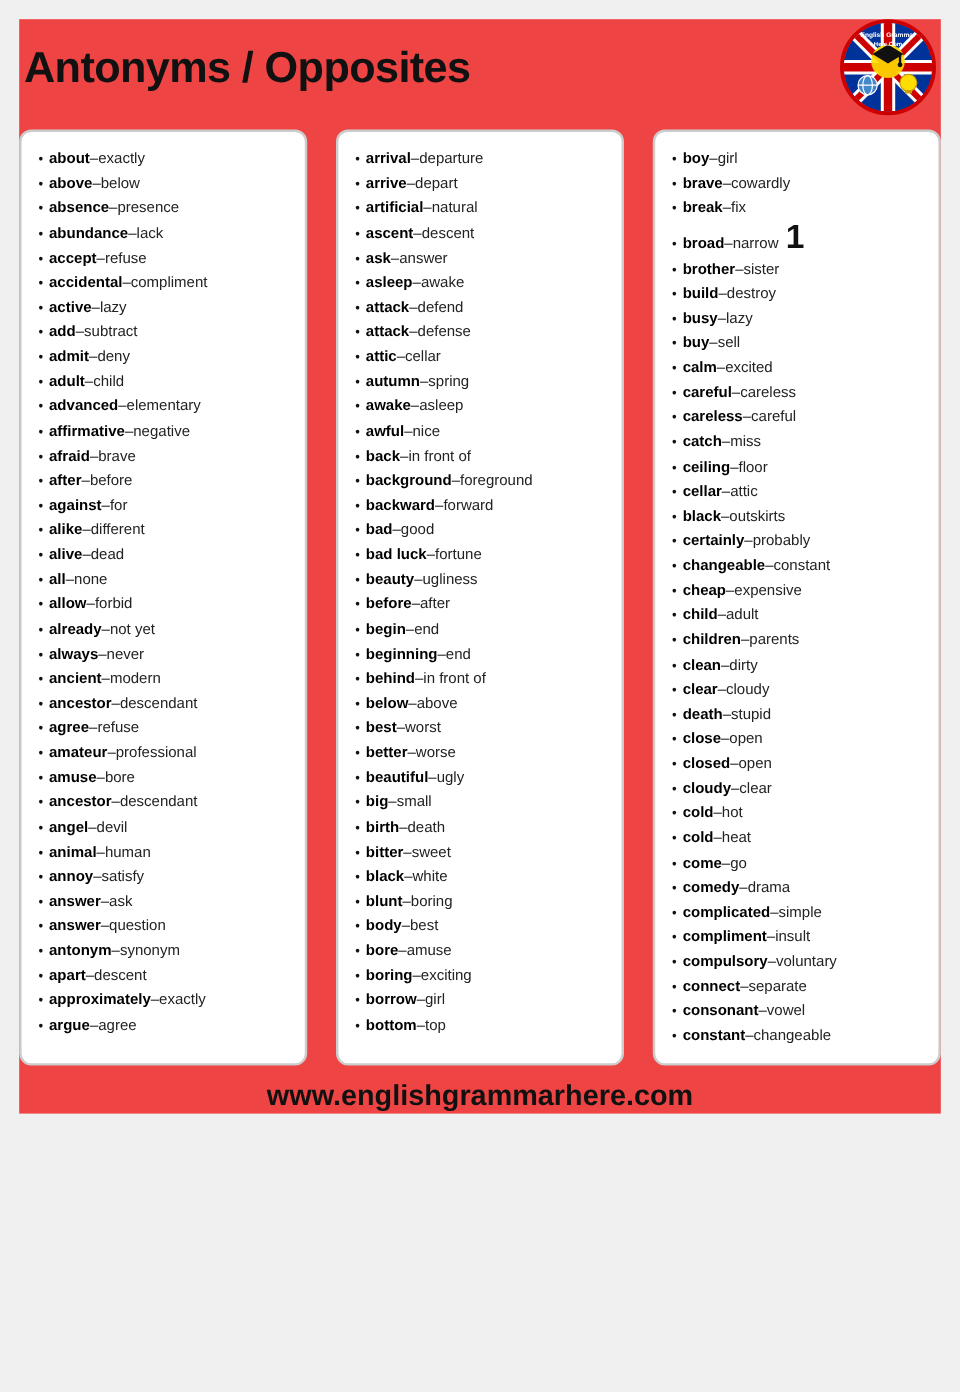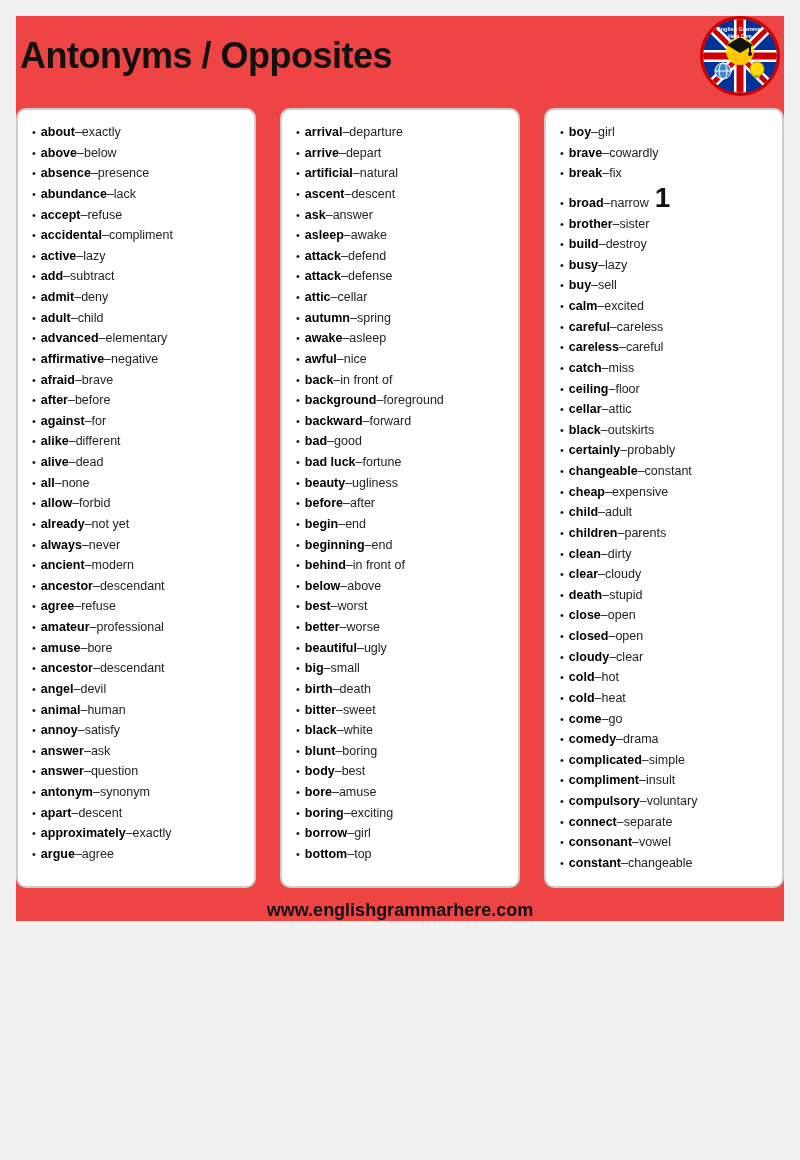--- a/index.html
+++ b/index.html
@@ -98,21 +98,21 @@
       margin-left: 4px;
     }
     .col3-header {
       display: flex;
       align-items: flex-start;
       justify-content: flex-start;
     }
     .footer {
       text-align: center;
       margin-top: 12px;
-      font-size: 18px;
+      font-size: 24px;
       font-weight: 700;
       color: #111;
     }
   </style>
 </head>
 <body>
 
 <div class="page-wrapper">
   <div class="header">
     <h1 class="title">Antonyms / Opposites</h1>

